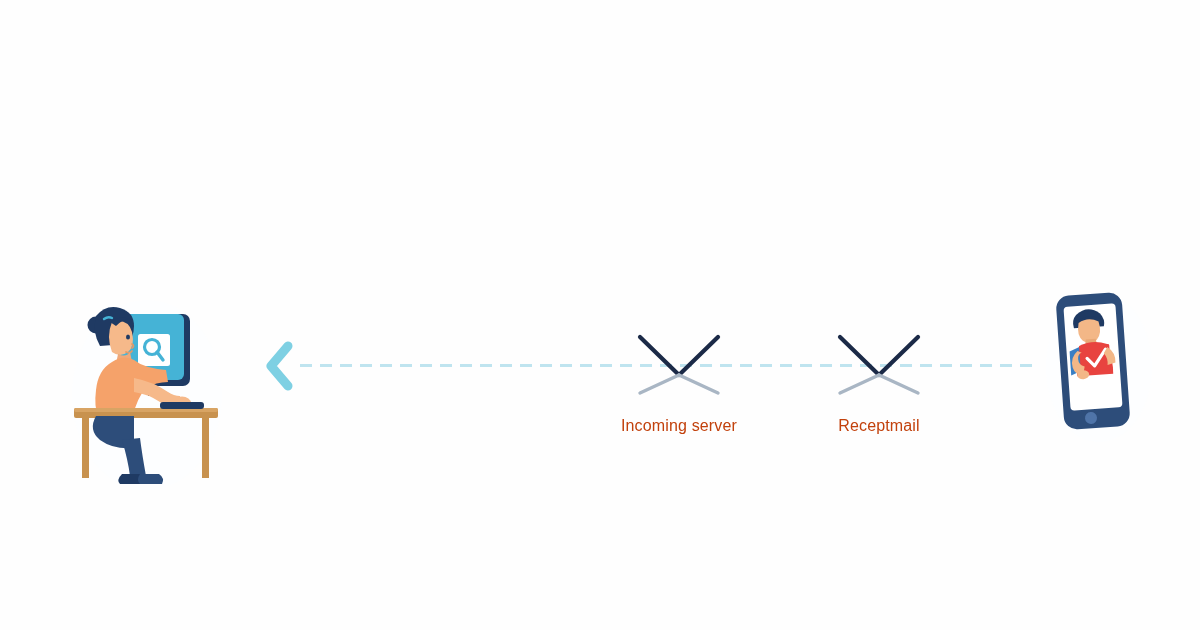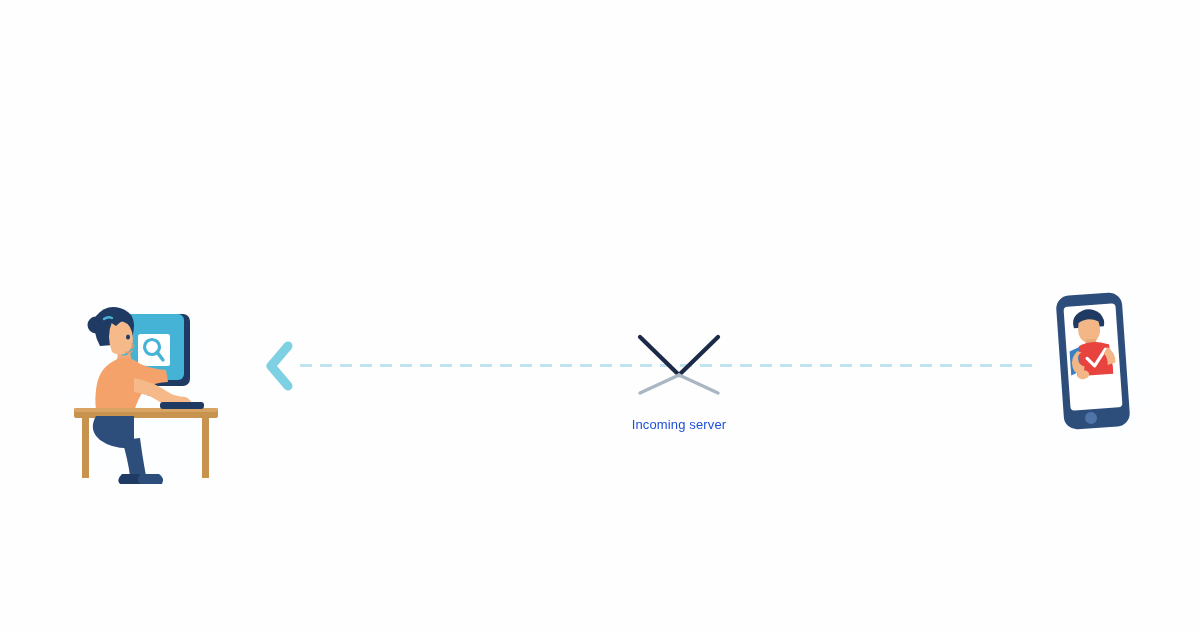--- a/index.html
+++ b/index.html
@@ -48,22 +48,22 @@
   }
   .node .env-wrap {
     width: 170px;
     height: 80px;
     display: flex;
     align-items: center;
     justify-content: center;
   }
   .node .node-label {
     margin-top: 12px;
-    font-size: 13px;
-    color: #1d4ed8;
+    font-size: 16px;
+    color: #c2410c;
     letter-spacing: 0.15px;
     font-family: "Liberation Sans", sans-serif;
     white-space: nowrap;
   }
   #node-incoming { left: 594px; top: 325px; }
   #node-receipt  { left: 794px; top: 325px; }
 
   
   .desk-scene {
     position: absolute;
@@ -108,20 +108,30 @@
     <div class="env-wrap">
       <svg width="90" height="72" viewBox="0 0 90 72">
         <path d="M6 8 L45 46 L84 8" fill="none" stroke="#1b2a47" stroke-width="4.2" stroke-linecap="round" stroke-linejoin="round"></path>
         <path d="M6 64 L45 46" fill="none" stroke="#a9b6c4" stroke-width="3.4" stroke-linecap="round"></path>
         <path d="M84 64 L45 46" fill="none" stroke="#a9b6c4" stroke-width="3.4" stroke-linecap="round"></path>
       </svg>
     </div>
     <div class="node-label">Incoming server</div>
   </div>
 
+  <div class="node" id="node-receipt">
+    <div class="env-wrap">
+      <svg width="90" height="72" viewBox="0 0 90 72">
+        <path d="M6 8 L45 46 L84 8" fill="none" stroke="#1b2a47" stroke-width="4.2" stroke-linecap="round" stroke-linejoin="round"></path>
+        <path d="M6 64 L45 46" fill="none" stroke="#a9b6c4" stroke-width="3.4" stroke-linecap="round"></path>
+        <path d="M84 64 L45 46" fill="none" stroke="#a9b6c4" stroke-width="3.4" stroke-linecap="round"></path>
+      </svg>
+    </div>
+    <div class="node-label">Receptmail</div>
+  </div>
 
   <div class="desk-scene">
     <svg width="170" height="210" viewBox="0 0 170 210">
 
       <rect x="58" y="22" width="72" height="72" rx="7" fill="#1f3a63"></rect>
       <rect x="58" y="22" width="66" height="66" rx="6" fill="#45b3d6"></rect>
       <rect x="78" y="42" width="32" height="32" rx="2.5" fill="#ffffff"></rect>
       <circle cx="92" cy="55" r="7.5" fill="none" stroke="#45b3d6" stroke-width="3.2"></circle>
       <path d="M97 60 L103 68" stroke="#45b3d6" stroke-width="3.4" stroke-linecap="round"></path>
 

